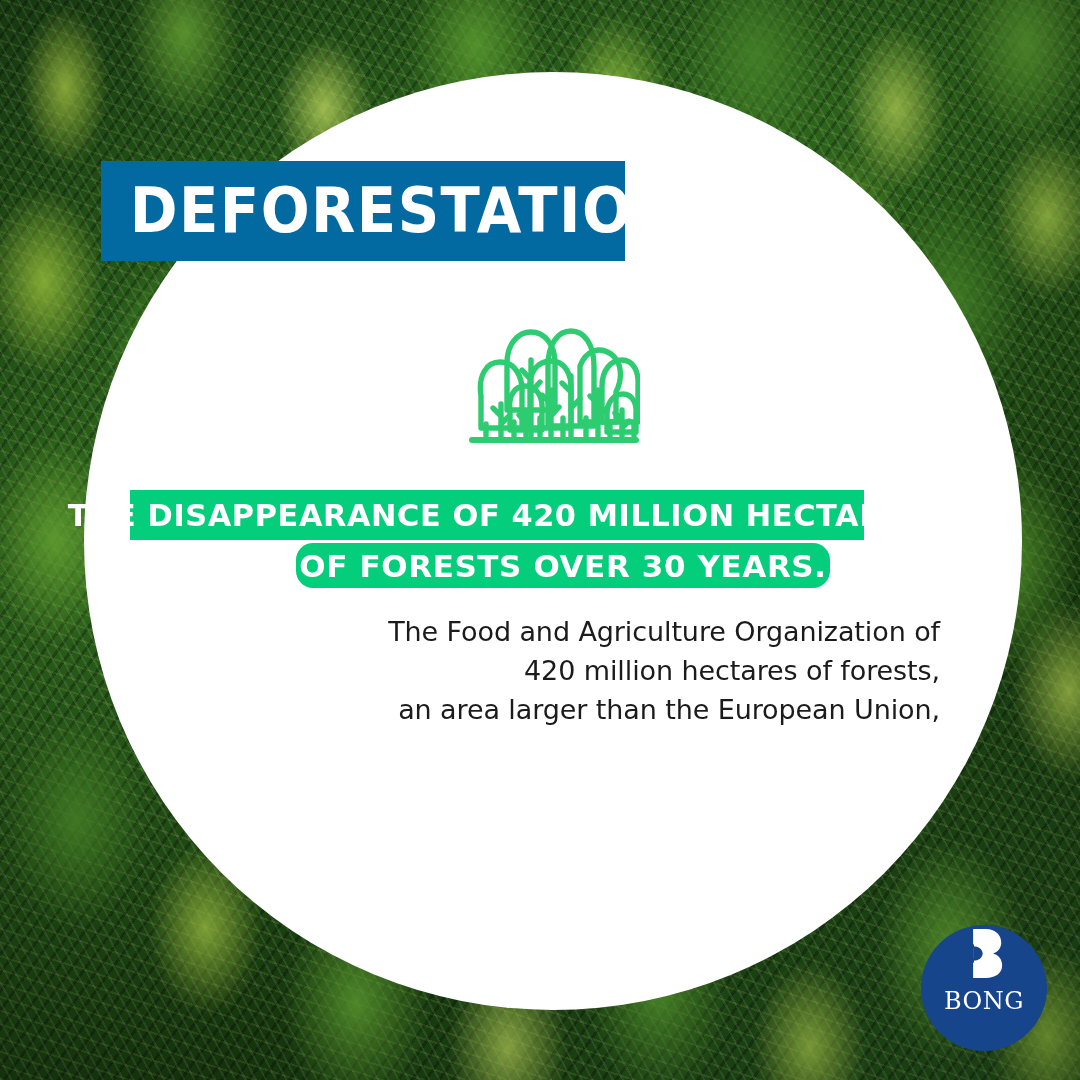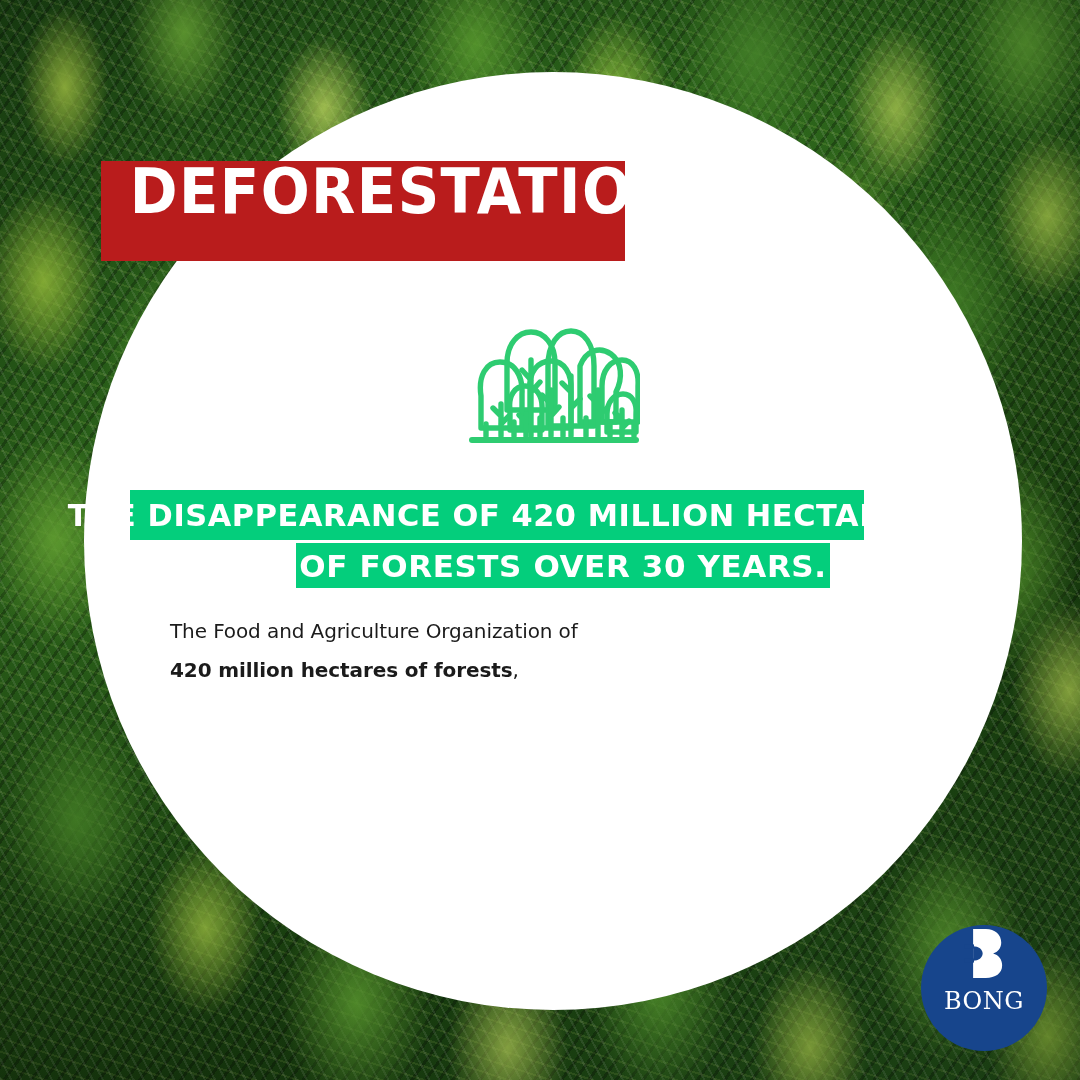--- a/index.html
+++ b/index.html
@@ -78,23 +78,23 @@
     background: #ffffff;
   }
 
   
   .title-banner {
     position: absolute;
     left: 101px;
     top: 161px;
     width: 524px;
     height: 100px;
-    background: #b91c1c;
+    background: #0369a1;
     display: flex;
-    align-items: flex-start;
+    align-items: center;
   }
   .title-banner .title-text {
     color: #ffffff;
     font-family: "DejaVu Sans", sans-serif;
     font-weight: 700;
     font-size: 62px;
     letter-spacing: 1.5px;
     line-height: 1;
     padding-left: 31px;
     transform: scaleX(0.93);
@@ -133,37 +133,38 @@
     transform-origin: center center;
   }
   .highlight-bar-1 .bar-text { transform: scaleX(0.98); }
   .highlight-bar-2 {
     left: 296px;
     top: 543px;
     width: 534px;
     height: 45px;
     font-size: 31px;
     letter-spacing: 0.6px;
+    border-radius: 17px;
   }
 
   
   .body-copy {
     position: absolute;
     left: 170px;
     top: 612px;
     width: 770px;
-    text-align: left;
+    text-align: right;
     color: #1b1b1b;
     font-family: "DejaVu Sans", sans-serif;
     font-weight: 400;
-    font-size: 20px;
+    font-size: 27px;
     line-height: 39px;
     letter-spacing: -0.1px;
   }
-  .body-copy b { font-weight: 700; }
+  .body-copy b { font-weight: 400; }
 
   
   .logo {
     position: absolute;
     left: 921px;
     top: 925px;
     width: 126px;
     height: 126px;
     border-radius: 50%;
     background: #17458c;
@@ -233,20 +234,21 @@
   <div class="highlight-bar highlight-bar-1">
     <span class="bar-text">THE DISAPPEARANCE OF 420 MILLION HECTARES</span>
   </div>
   <div class="highlight-bar highlight-bar-2">
     <span class="bar-text">OF FORESTS OVER 30 YEARS.</span>
   </div>
 
   <div class="body-copy">
     <div>The Food and Agriculture Organization of</div>
     <div><b>420 million hectares of forests</b><span>,</span></div>
+    <div><span>an </span><b>area larger than the European Union</b><span>,</span></div>
   </div>
 
   <div class="logo">
     <span class="logo-mark">
       <svg viewBox="0 0 44 54" width="40" height="49">
         <path d="M12 0 H26 C36 0 43 6 43 15 C43 21 39.5 25.5 34 27 C40 28.5 44 33.5 44 40 C44 49 36.5 54 26 54 H12 Z" fill="#ffffff" transform="translate(-2,0)"></path>
         <path d="M10 19 C16 19 20.5 22.5 20.5 27 C20.5 31.5 16 35 10 35 Z" fill="#17458c"></path>
         <rect x="0" y="17" width="11" height="4.5" fill="#17458c"></rect>
         <rect x="0" y="32.5" width="11" height="4.5" fill="#17458c"></rect>
       </svg>

